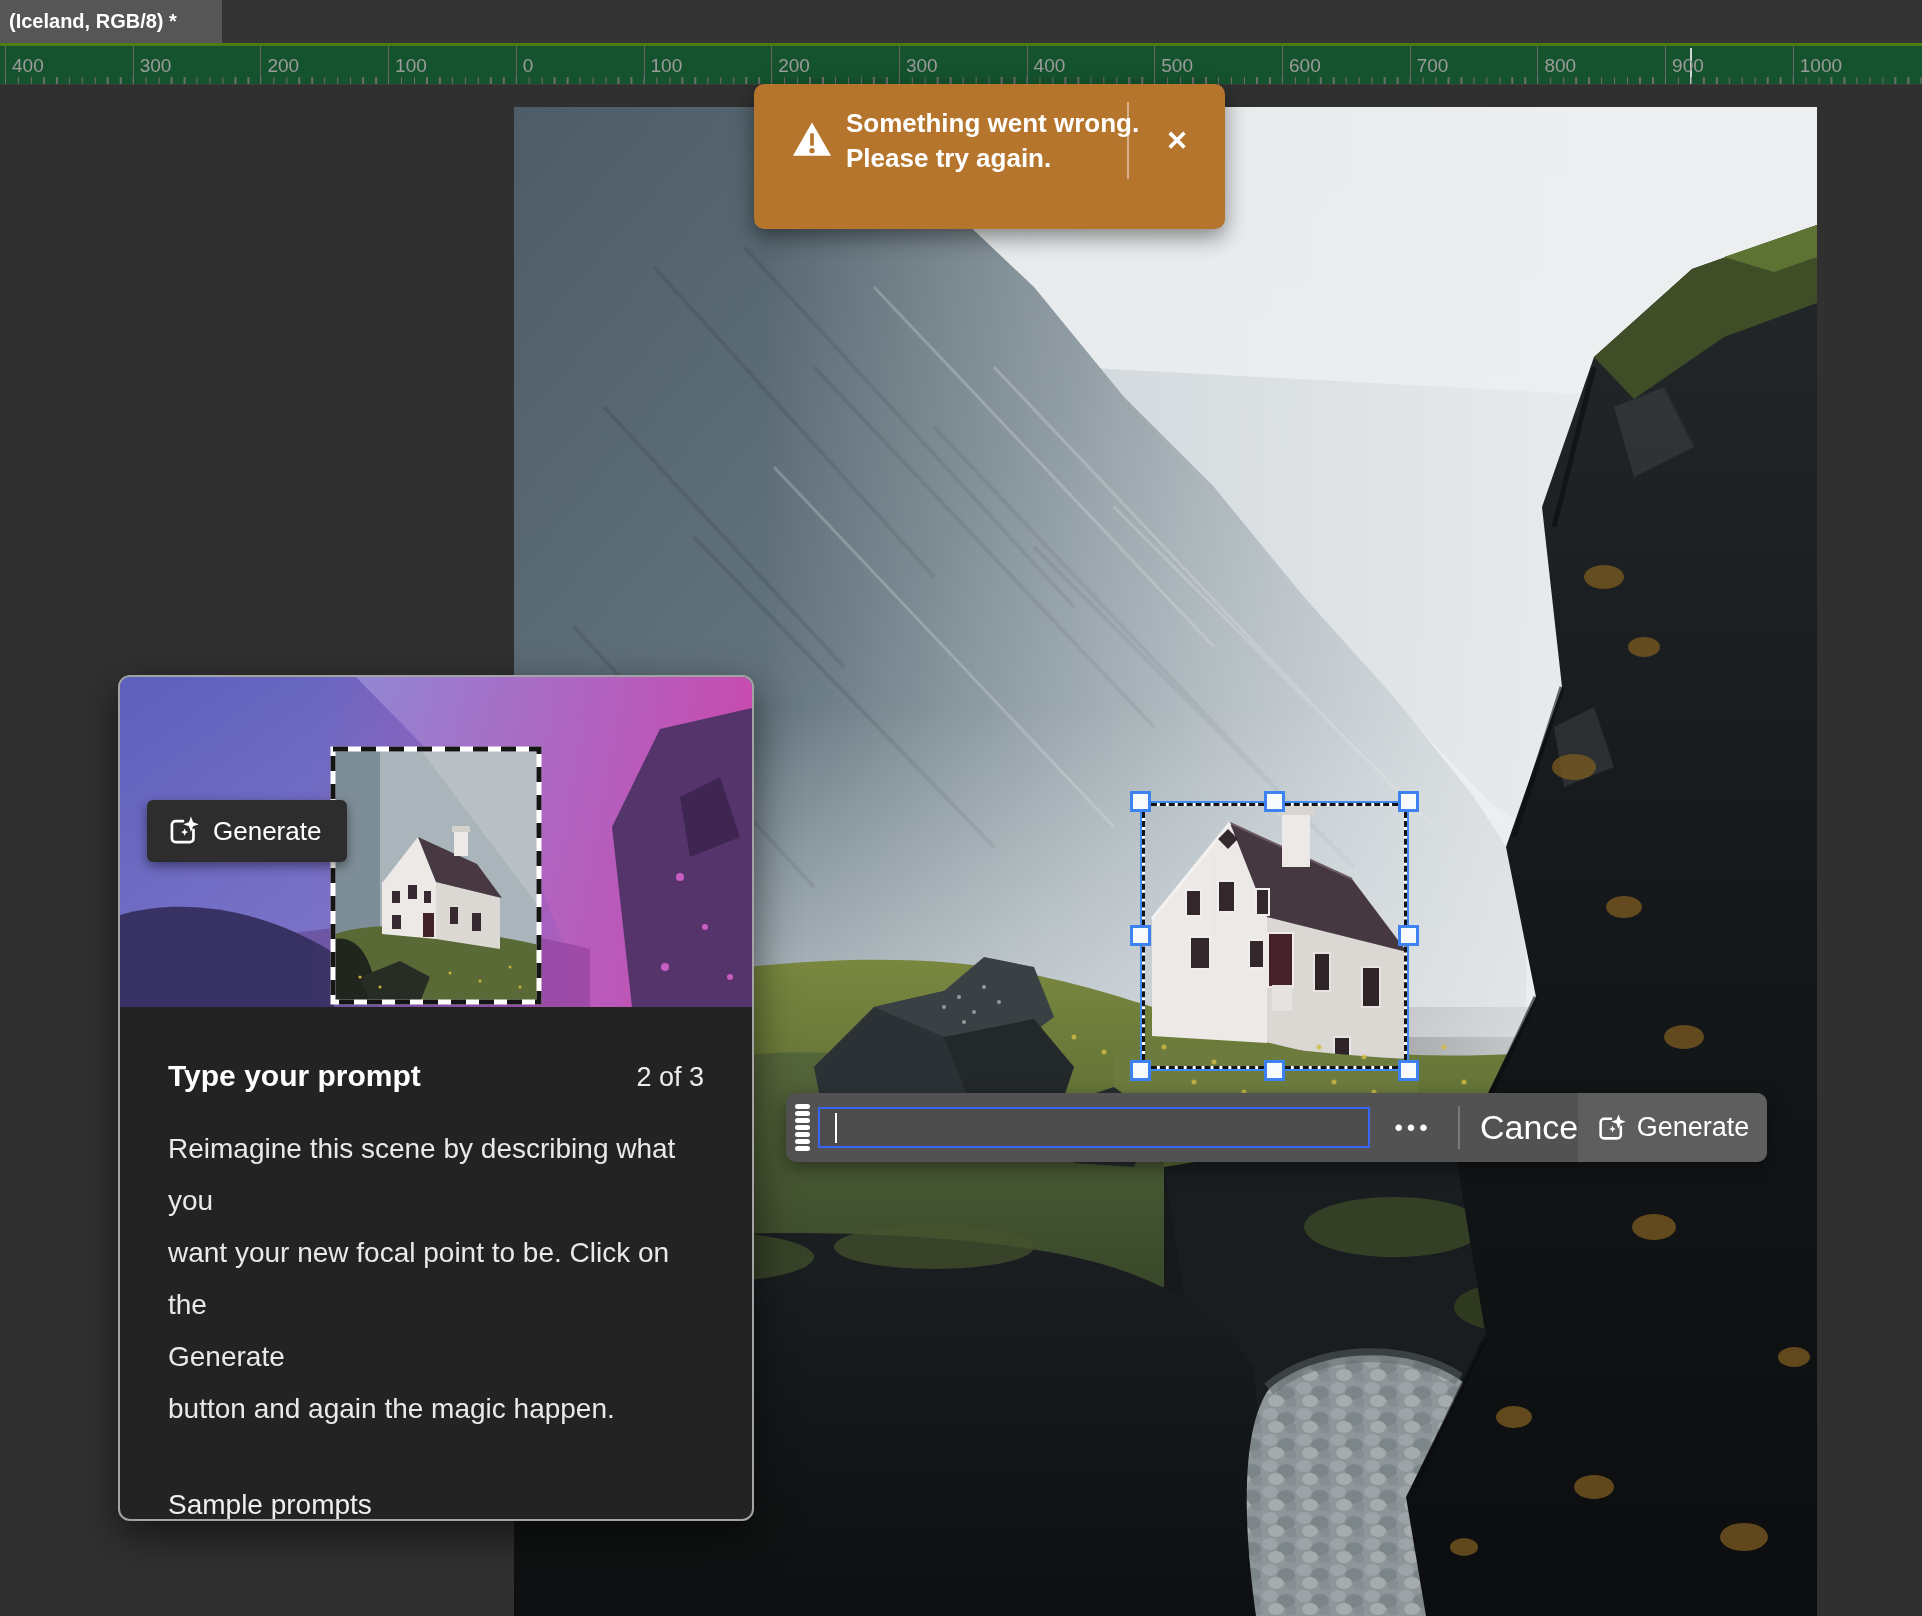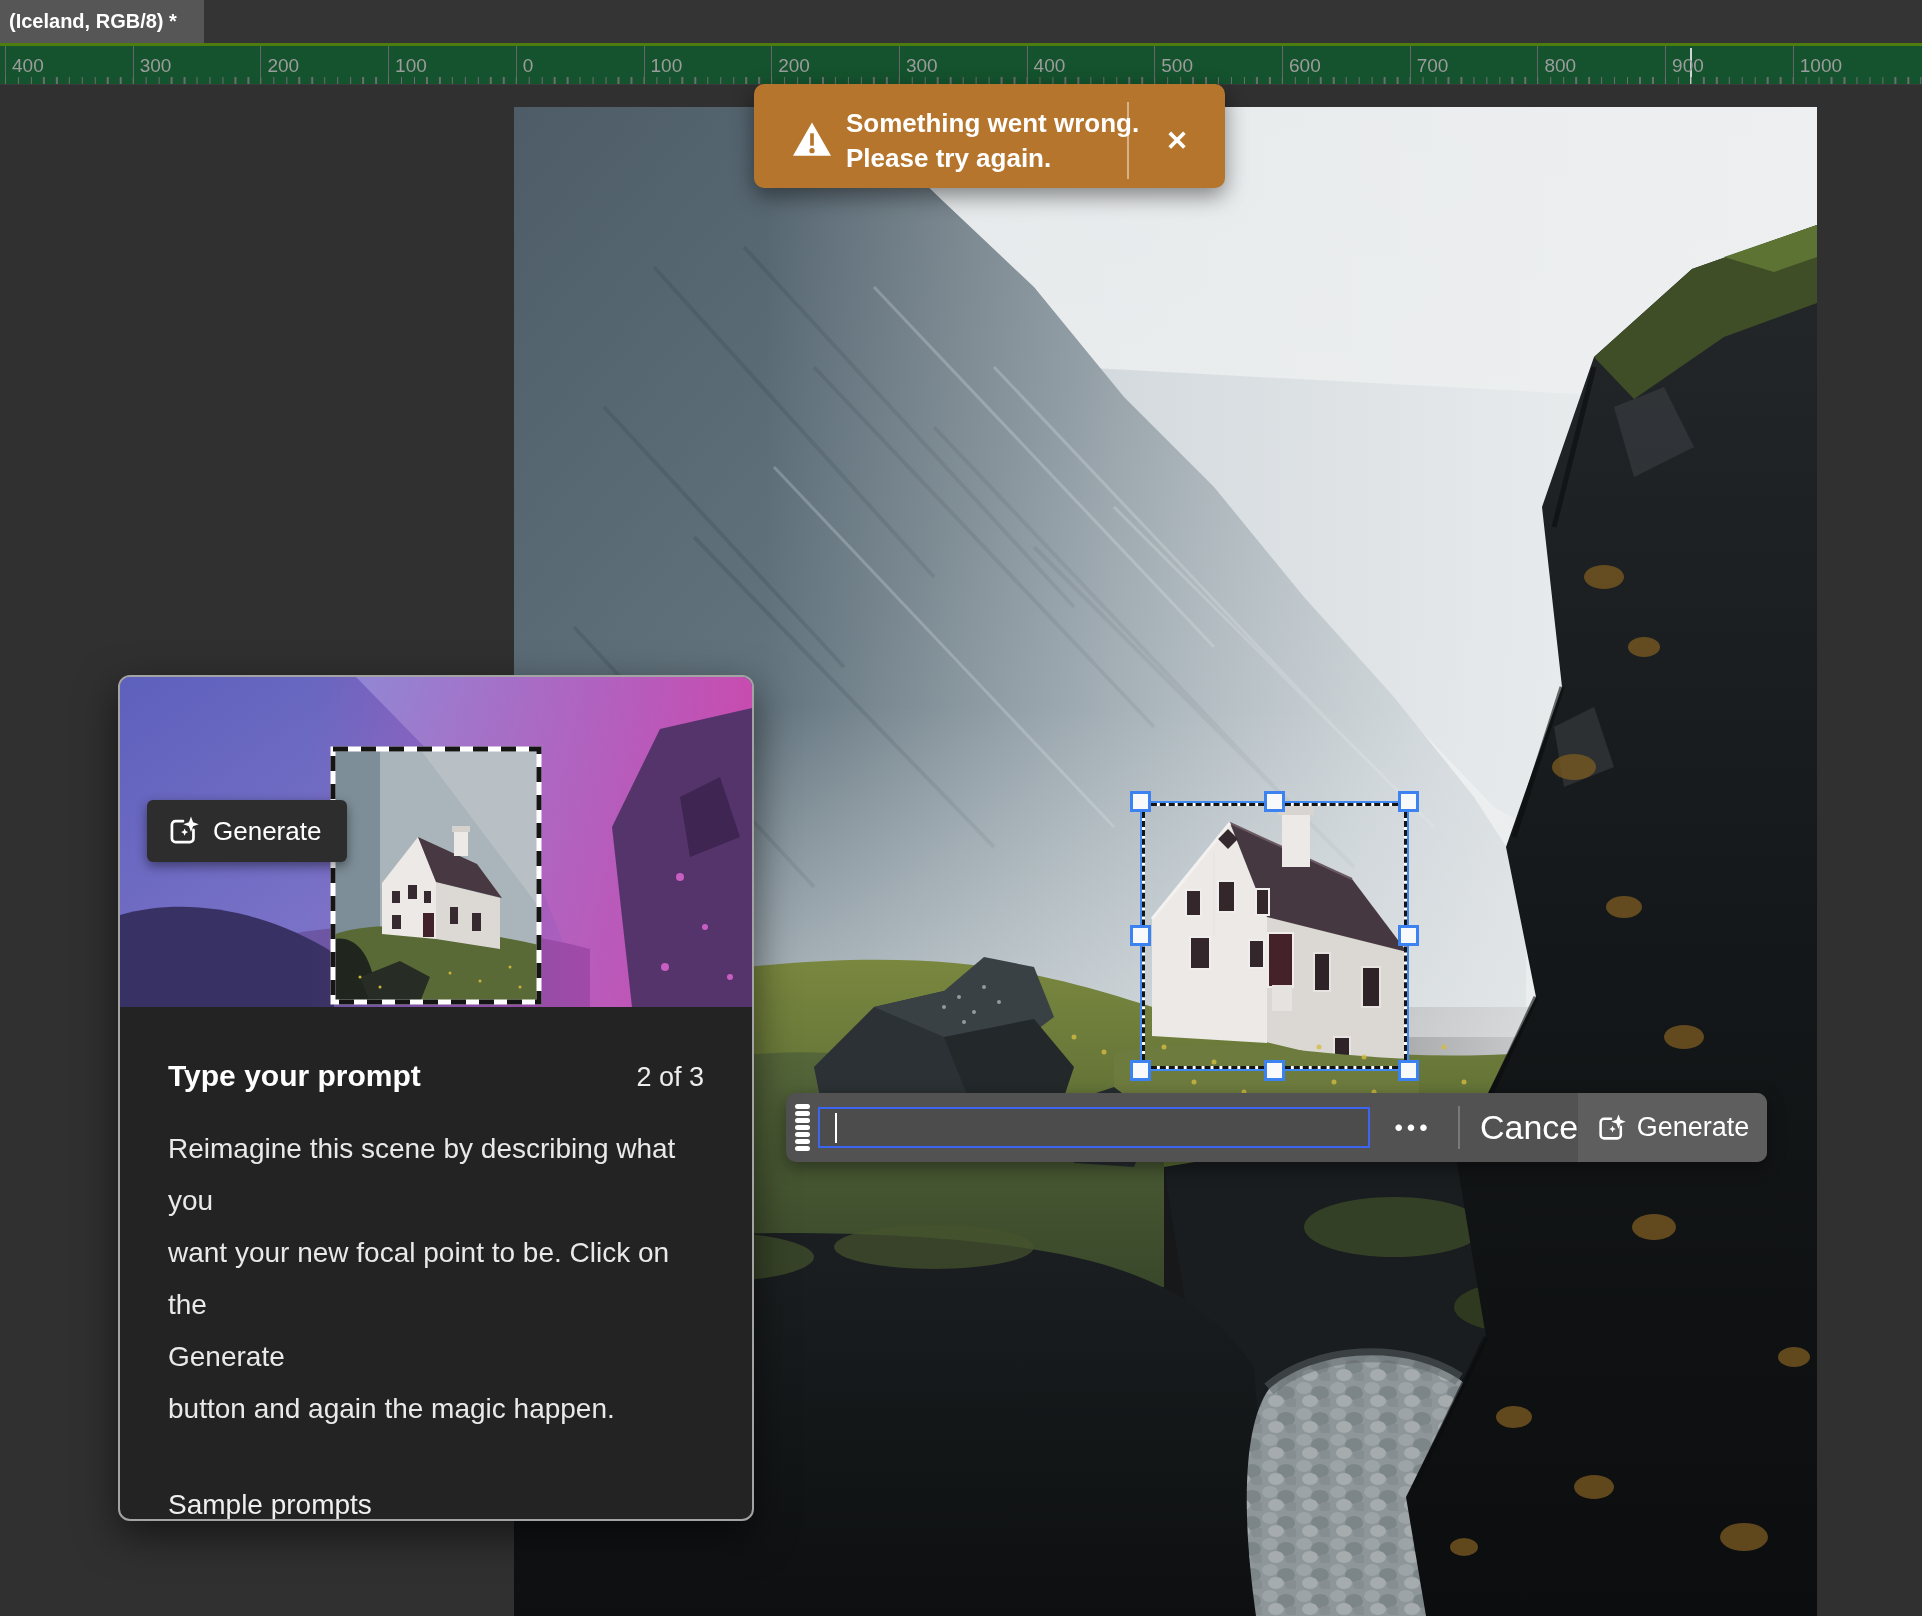--- a/index.html
+++ b/index.html
@@ -2,40 +2,40 @@
 <html><head>
 <meta charset="utf-8">
 <style>
   * { margin:0; padding:0; box-sizing:border-box; }
   html,body { width:1922px; height:1616px; overflow:hidden; background:#303030;
     font-family:"Liberation Sans", sans-serif; }
   #app { position:relative; width:1922px; height:1616px; background:#303030; }
 
   
   .tabstrip { position:absolute; left:0; top:0; width:100%; height:43px; background:#343434; }
-  .doc-tab { position:absolute; left:0; top:0; height:43px; width:204px; background:#565656;
+  .doc-tab { position:absolute; left:0; top:0; height:43px; width:222px; background:#565656;
     color:#fff; font-size:20px; font-weight:bold; line-height:43px; padding-left:9px;
     white-space:nowrap; overflow:hidden; }
 
   
   .ruler { position:absolute; left:0; top:43px; width:100%; height:42px; background:#14532d;
     border-top:3px solid #4d7c0f; border-bottom:1px solid #3a3a3a; overflow:hidden;text-align:center; }
   .ruler::after { content:""; position:absolute; left:0; bottom:0; width:100%; height:7px;
     background:repeating-linear-gradient(to right, #6e6e6e 5px, #6e6e6e 6.3px, transparent 6.3px, transparent 17.77px);
     background-size:127.7px 7px; background-repeat:repeat-x; }
   .ruler-label { position:absolute; top:9px; color:#9c9c9c; font-size:19px; }
   .ruler-tick { position:absolute; top:0; height:42px; width:1px; background:#666666; }
   .ruler-cursor { position:absolute; left:1690px; top:2px; width:2px; height:38px; background:#d9dbdd; opacity:.95; }
 
   
   .canvas { position:absolute; left:514px; top:107px; width:1303px; height:1509px; background:#16181a; }
   .canvas svg { display:block; }
 
   
-  .toast { position:absolute; left:754px; top:84px; width:471px; height:104px; background:#b5752c;
+  .toast { position:absolute; left:754px; top:84px; width:471px; height:145px; background:#b5752c;
     border-radius:10px; box-shadow:0 8px 22px rgba(0,0,0,.45); color:#fff; }
   .toast-icon { position:absolute; left:38px; top:37px; width:40px; height:37px; }
   .toast-text { position:absolute; left:92px; top:22px; font-size:26px; line-height:35px; font-weight:600; }
   .toast-div { position:absolute; left:373px; top:18px; width:2px; height:77px; background:rgba(255,255,255,.45); }
   .toast-close { position:absolute; left:400px; top:34px; width:46px; height:46px; background:transparent; border:none;
     color:#fff; font-size:27px; font-weight:bold; cursor:pointer; line-height:46px; text-align:center; }
 
   
   .sel { position:absolute; left:1142px; top:803px; width:265px; height:266px; }
   .sel .ants-w { position:absolute; inset:0; border:3px solid #ffffff; }

